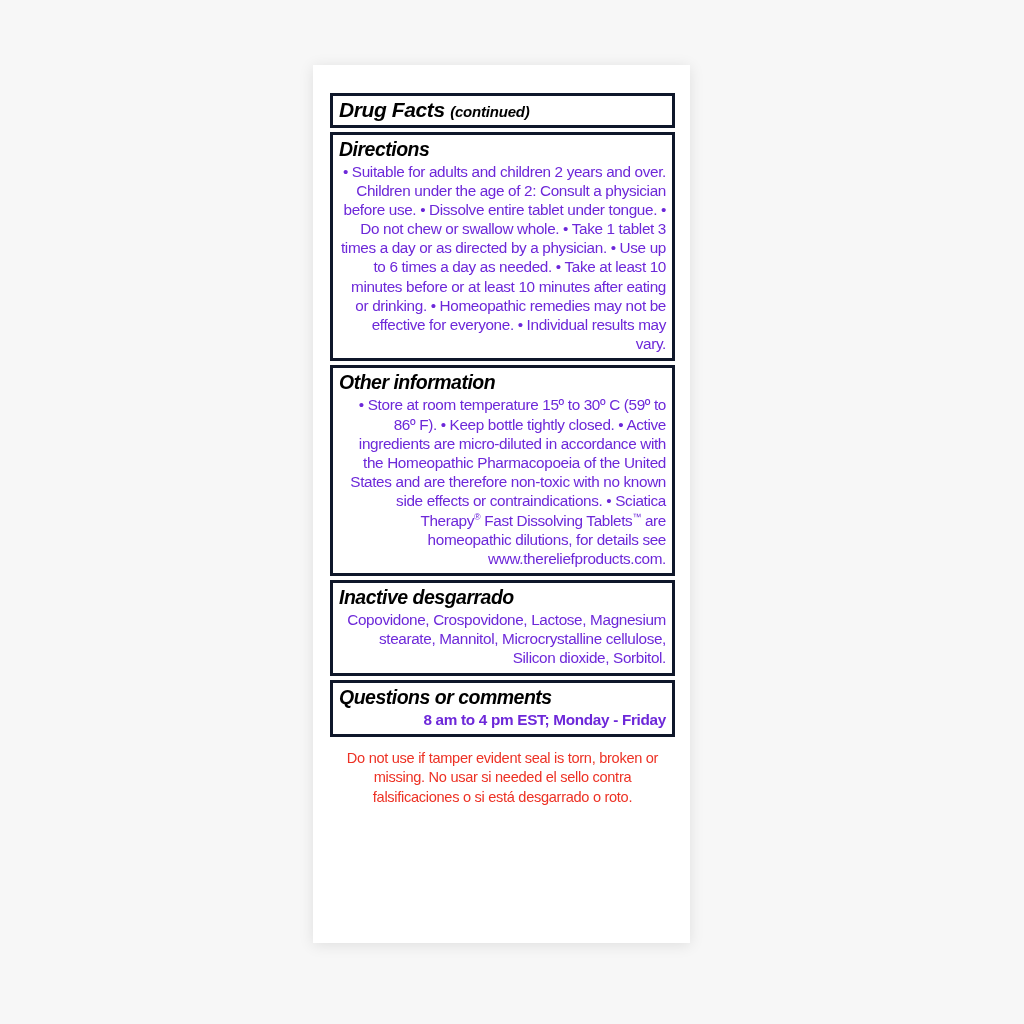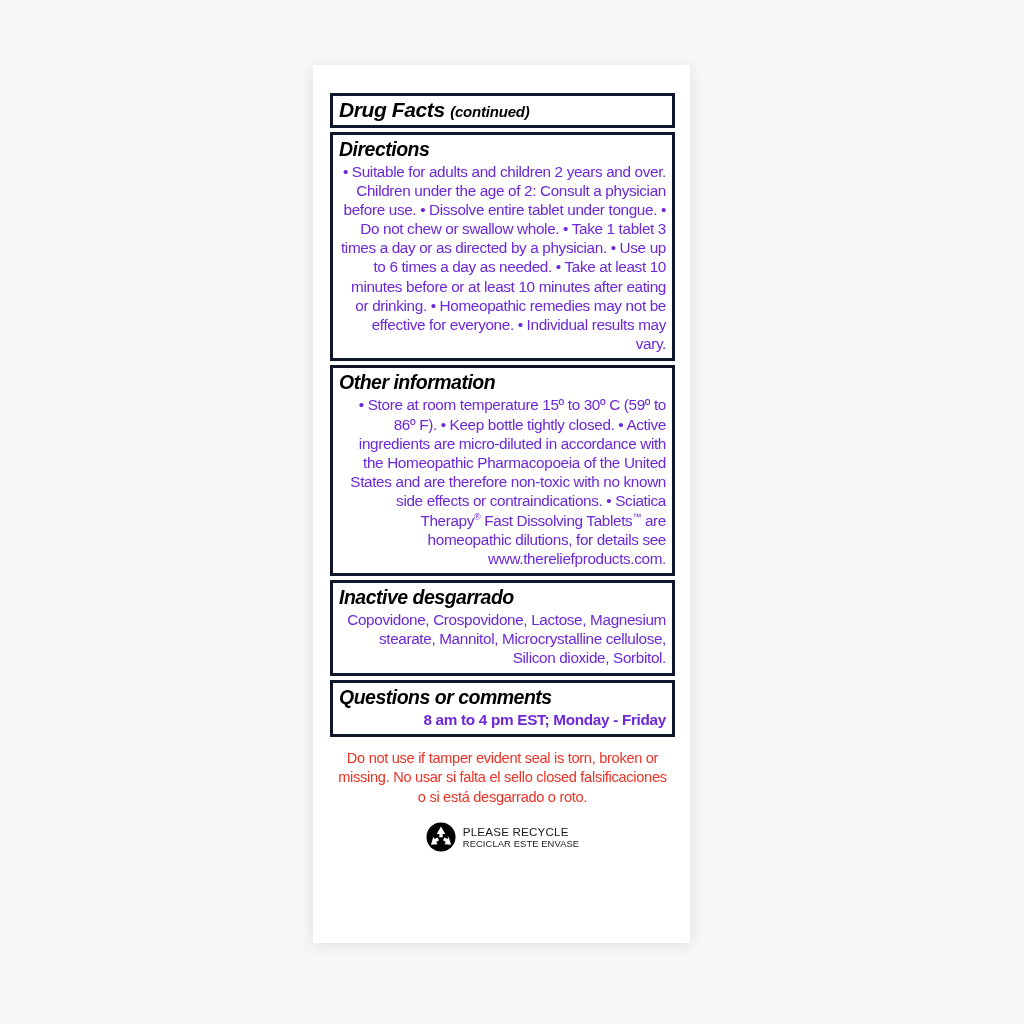--- a/index.html
+++ b/index.html
@@ -162,33 +162,16 @@
       <div class="df-body">Copovidone, Crospovidone, Lactose, Magnesium stearate, Mannitol, Microcrystalline cellulose, Silicon dioxide, Sorbitol.</div>
     </div>
 
     <div class="df-box">
       <div class="df-heading">Questions or comments</div>
       <div class="df-body bold">8 am to 4 pm EST; Monday - Friday</div>
     </div>
 
   </div>
 
-  <div id="tamper-warning"><span class="warn-bold">Do not use if tamper evident seal is torn, broken or missing.</span> <span>No usar si falta el sello closed falsificaciones o si está desgarrado o roto.</span></div>
+  <div id="tamper-warning"><span class="warn-bold">Do not use if tamper evident seal is torn, broken or missing.</span> <span>No usar si needed el sello contra falsificaciones o si está desgarrado o roto.</span></div>
 
-  <div id="recycle-block">
-    <svg id="recycle-icon" viewBox="0 0 64 64">
-      <circle cx="32" cy="32" r="31" fill="#000000"></circle>
-      <g fill="#ffffff">
-
-        <path d="M32 9.5 L41.2 25.6 L35.6 25.6 L35.6 32.4 L28.4 32.4 L28.4 25.6 L22.8 25.6 Z"></path>
-
-        <path d="M10.5 48.5 L15.6 31.3 L18.4 36.2 L24.3 32.8 L27.9 39.0 L22.0 42.4 L24.8 47.3 Z"></path>
-
-        <path d="M53.5 48.5 L39.2 47.3 L42.0 42.4 L36.1 39.0 L39.7 32.8 L45.6 36.2 L48.4 31.3 Z"></path>
-      </g>
-    </svg>
-    <div class="recycle-text">
-      <div class="recycle-en">PLEASE RECYCLE</div>
-      <div class="recycle-es">RECICLAR ESTE ENVASE</div>
-    </div>
-  </div>
 
 </div>
 
 </body></html>

